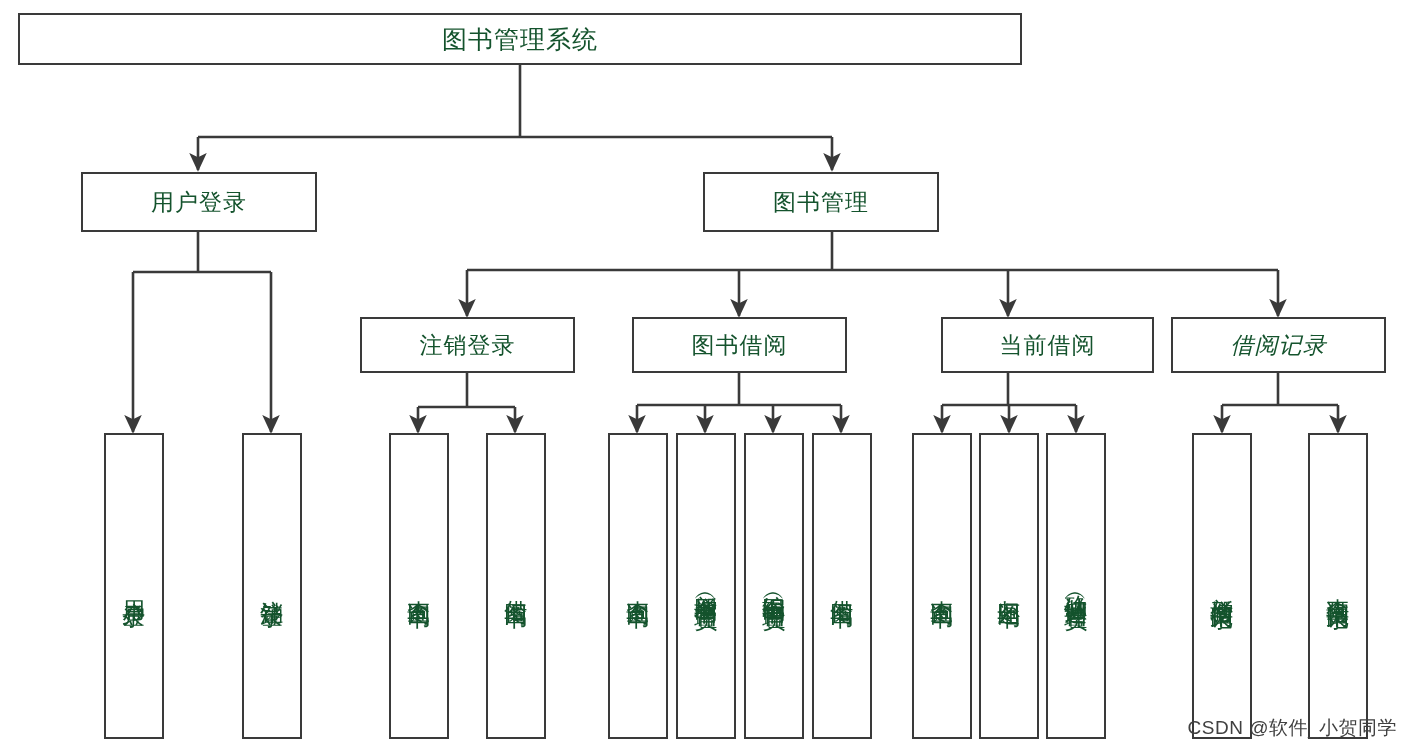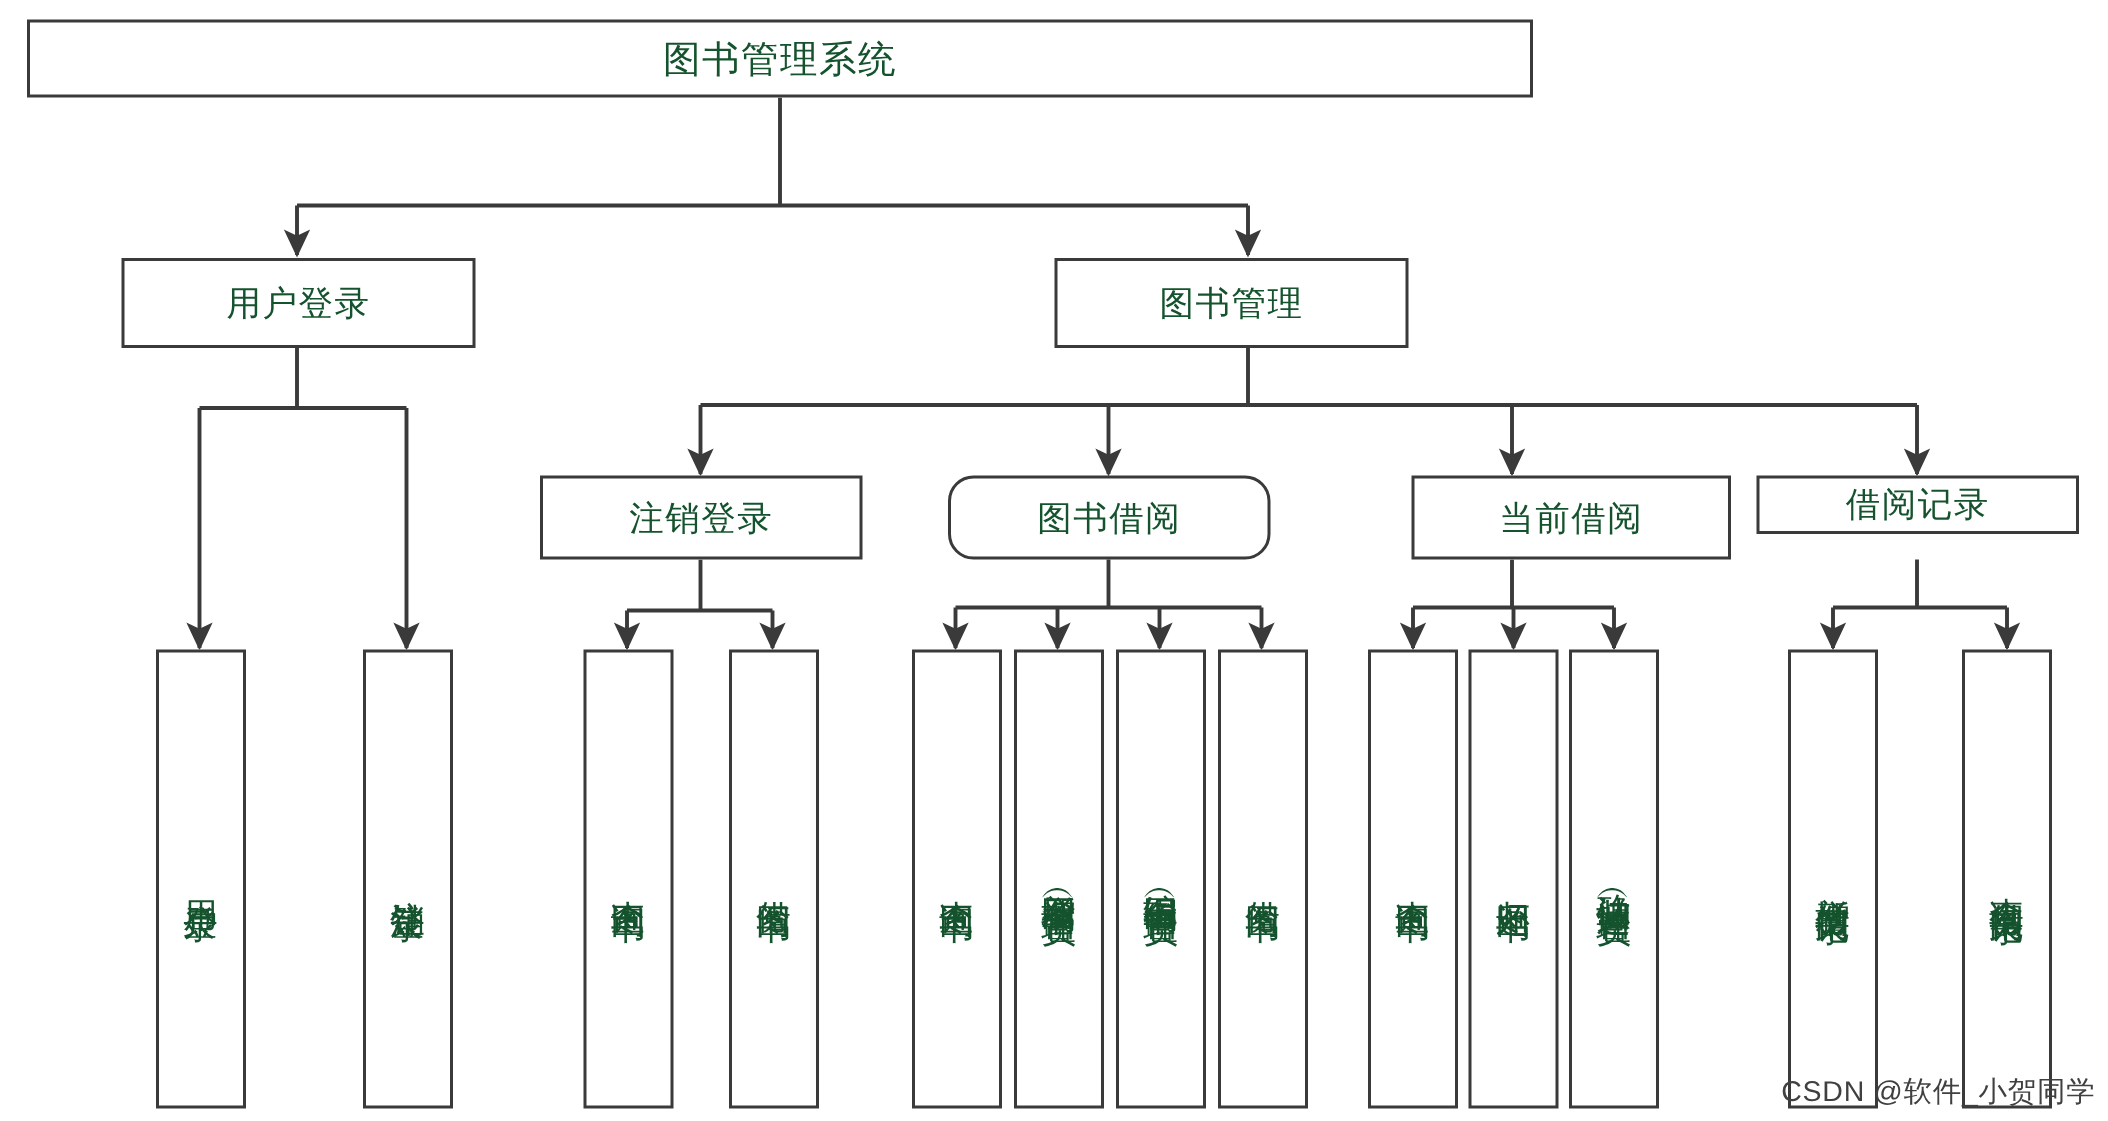--- a/index.html
+++ b/index.html
@@ -139,29 +139,29 @@
   </div>
 
   <div class="node lvl2" style="left:703px; top:172px; width:236px; height:60px;">
     <span class="htext">图书管理</span>
   </div>
 
   <div class="node lvl2" style="left:360px; top:317px; width:215px; height:56px;">
     <span class="htext">注销登录</span>
   </div>
 
-  <div class="node lvl2" style="left:632px; top:317px; width:215px; height:56px;border-radius:17px;">
+  <div class="node lvl2" style="left:632px; top:317px; width:215px; height:56px;">
     <span class="htext">图书借阅</span>
   </div>
 
   <div class="node lvl2" style="left:941px; top:317px; width:213px; height:56px;text-align:center;">
     <span class="htext">当前借阅</span>
   </div>
 
-  <div class="node lvl2" style="left:1171px; top:317px; width:215px; height:39px;">
+  <div class="node lvl2" style="left:1171px; top:317px; width:215px; height:56px;font-style:italic;">
     <span class="htext">借阅记录</span>
   </div>
 
   <div class="node leaf" style="left:104px; top:433px; width:60px; height:306px;">
     <span class="vtext">用户登录</span>
   </div>
 
   <div class="node leaf" style="left:242px; top:433px; width:60px; height:306px;">
     <span class="vtext">注销登录</span>
   </div>

